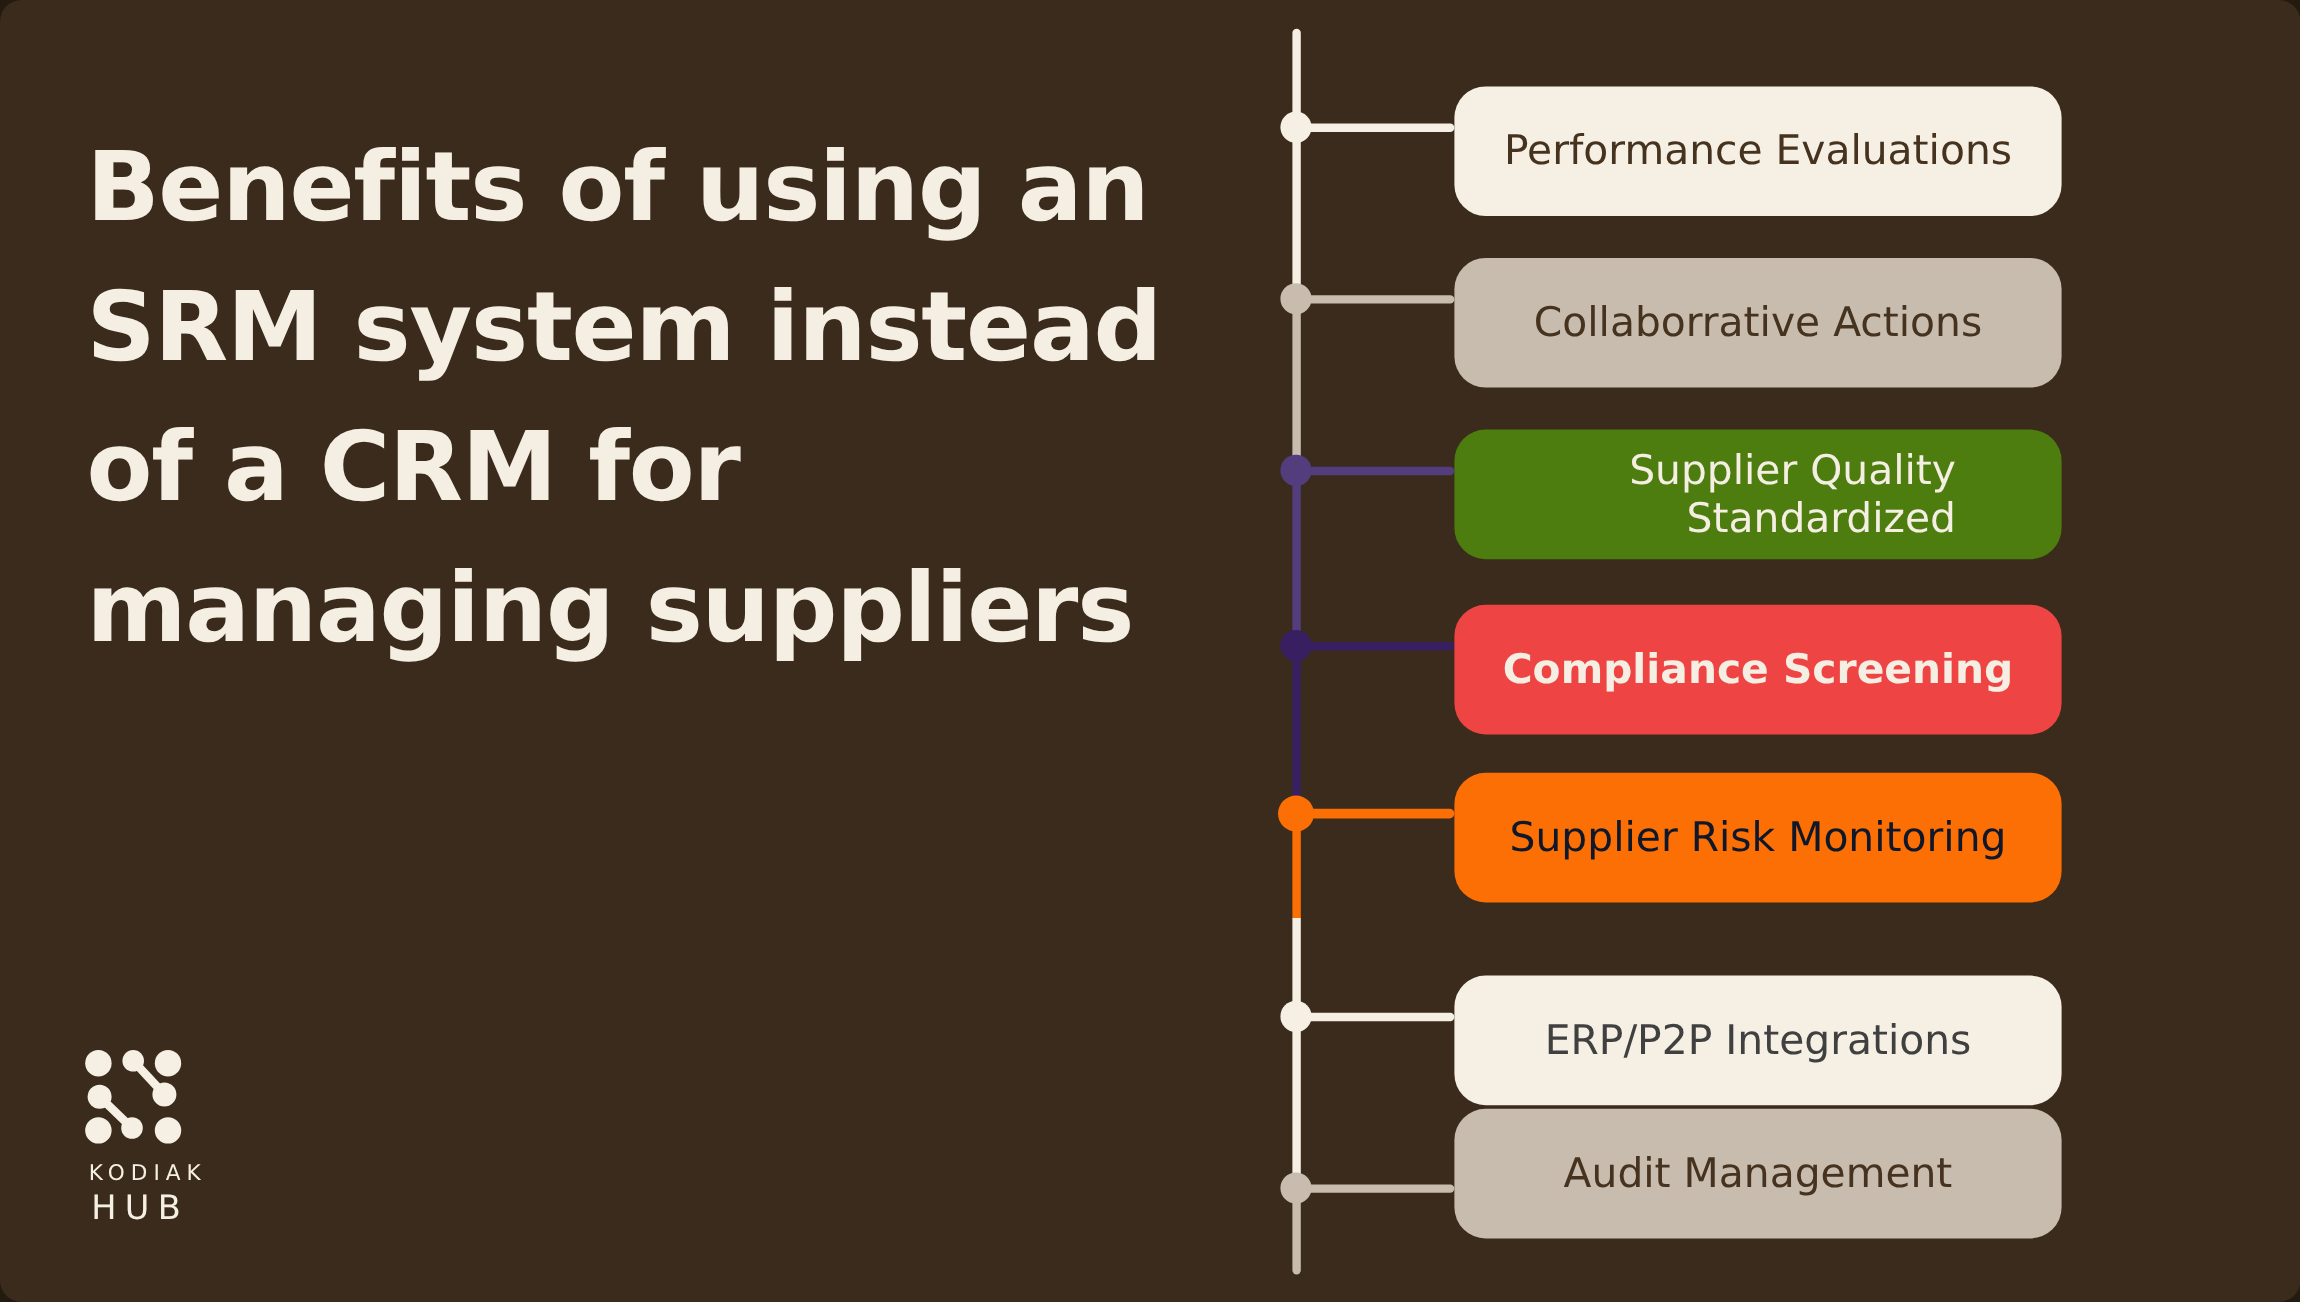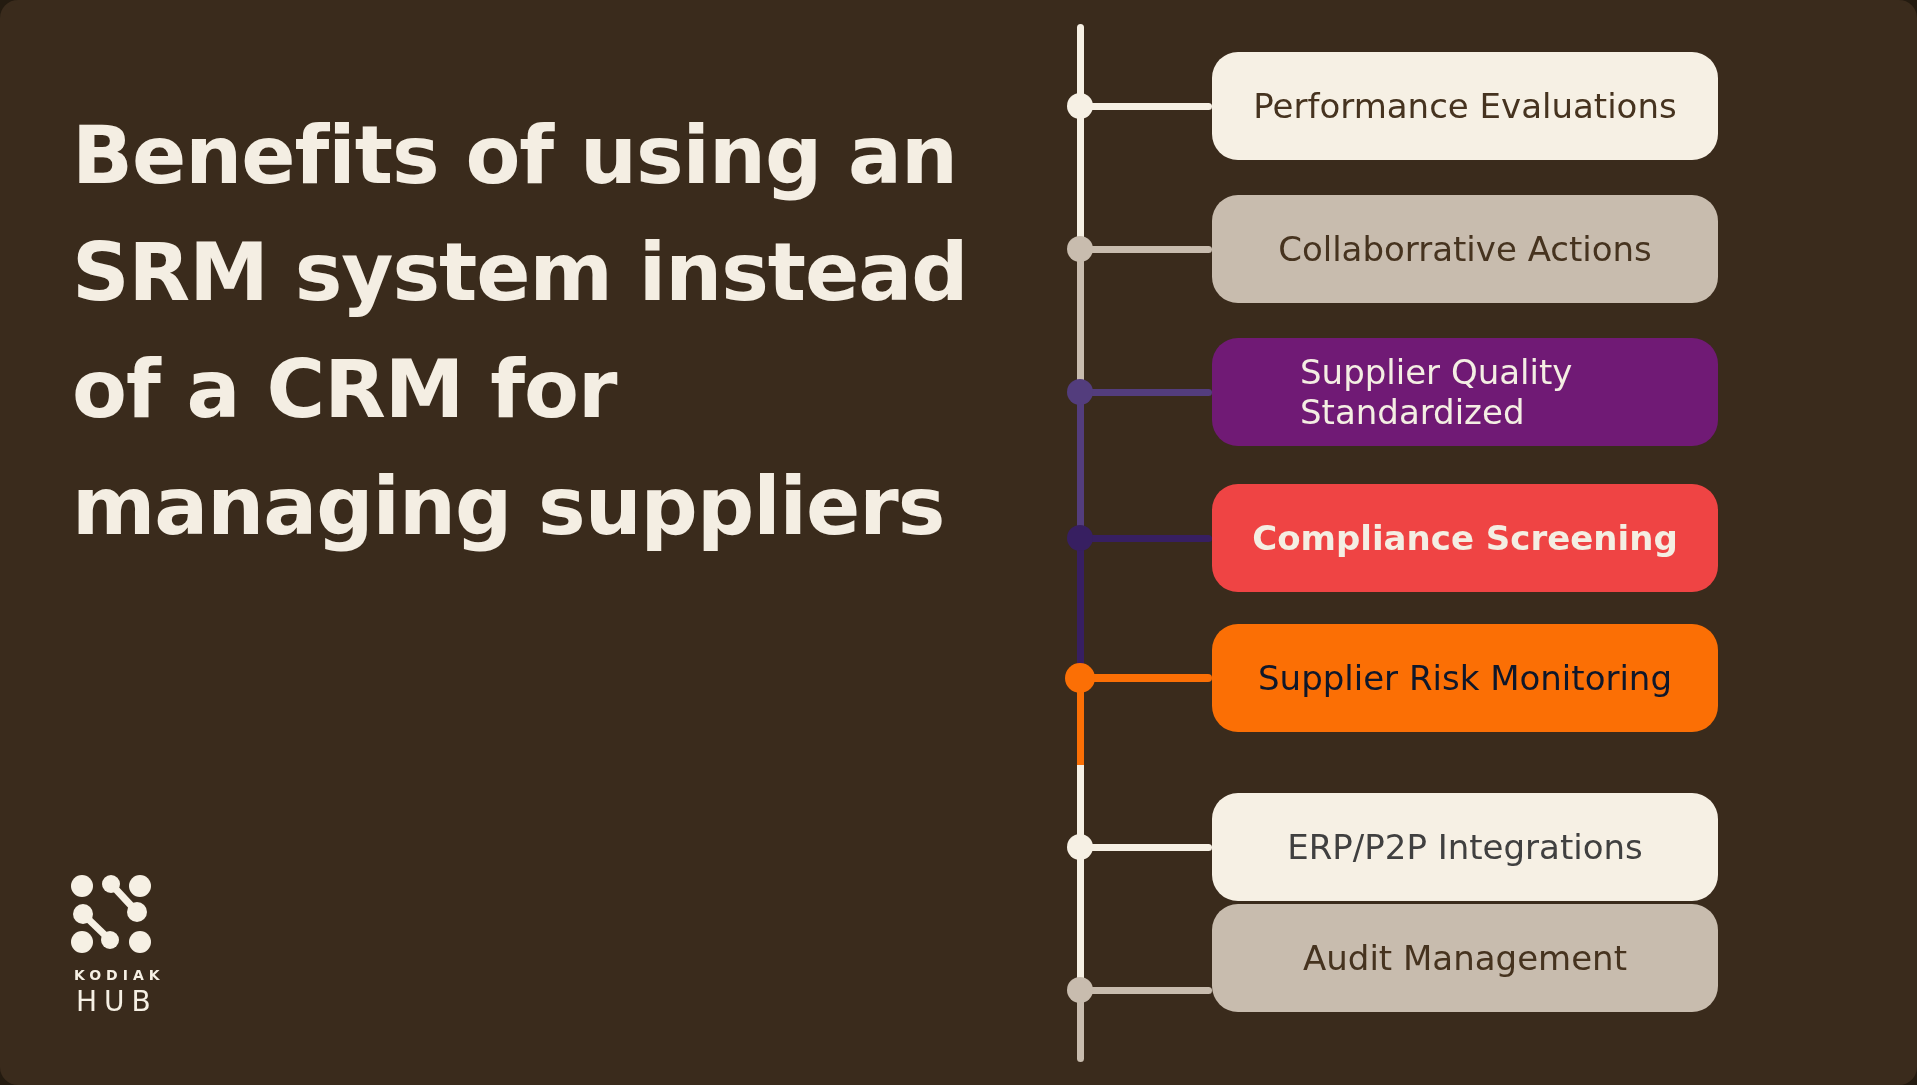--- a/index.html
+++ b/index.html
@@ -22,30 +22,30 @@
   .tl-seg{position:absolute;left:1077px;width:7px;}
   .tl-seg.first{border-radius:4px 4px 0 0;}
   .tl-seg.last{border-radius:0 0 4px 4px;}
   .tl-dot{position:absolute;border-radius:50%;}
   .tl-conn{position:absolute;left:1080px;width:132px;height:7px;border-radius:4px;}
   
   .card{
     position:absolute;left:1212px;width:506px;height:108px;
     border-radius:26px;
     display:flex;align-items:center;justify-content:center;
-    text-align:left;
+    text-align:right;
     font-size:34px;font-weight:500;line-height:40px;
-    padding:0 14px;box-sizing:border-box;
+    padding:0 14px;box-sizing:border-box;margin-top:20px;
   }
   
   .logo{position:absolute;left:69px;top:873px;width:84px;text-align:center;}
   .logo svg{display:block;}
   .logo-kodiak{
     margin-top:10px;
-    font-size:14px;font-weight:700;letter-spacing:5px;
+    font-size:18px;font-weight:400;letter-spacing:5px;
     text-indent:5px;
   }
   .logo-hub{
     margin-top:2px;
     font-size:28px;font-weight:400;letter-spacing:7px;
     text-indent:7px;
   }
 </style>
 </head>
 <body>
@@ -80,21 +80,21 @@
   <div class="tl-dot" style="left: 1065px; top: 663px; width: 30px; height: 30px; background: rgb(251, 111, 5);"></div>
   <div class="tl-dot" style="left: 1067px; top: 834px; width: 26px; height: 26px; background: rgb(246, 240, 228);"></div>
   <div class="tl-dot" style="left: 1067px; top: 977px; width: 26px; height: 26px; background: rgb(200, 188, 174);"></div>
 
   <div class="card" style="top: 52px; background: rgb(246, 240, 228); color: rgb(70, 51, 31);">
     <span>Performance Evaluations</span>
   </div>
   <div class="card" style="top: 195px; background: rgb(200, 188, 174); color: rgb(70, 51, 31);">
     <span>Collaborrative Actions</span>
   </div>
-  <div class="card" style="top: 338px; background: #701a75; color: rgb(244, 238, 227);">
+  <div class="card" style="top: 338px; background: #4d7c0f; color: rgb(244, 238, 227);">
     <span style="max-width:330px;display:inline-block;">Supplier Quality Standardized</span>
   </div>
   <div class="card" style="top: 484px; background: #ef4444; color: rgb(244, 238, 227); font-weight: bold;">
     <span>Compliance Screening</span>
   </div>
   <div class="card" style="top: 624px; background: rgb(251, 111, 5); color: #0f172a;">
     <span>Supplier Risk Monitoring</span>
   </div>
   <div class="card" style="top: 793px; background: rgb(246, 240, 228); color: #404040;">
     <span>ERP/P2P Integrations</span>

